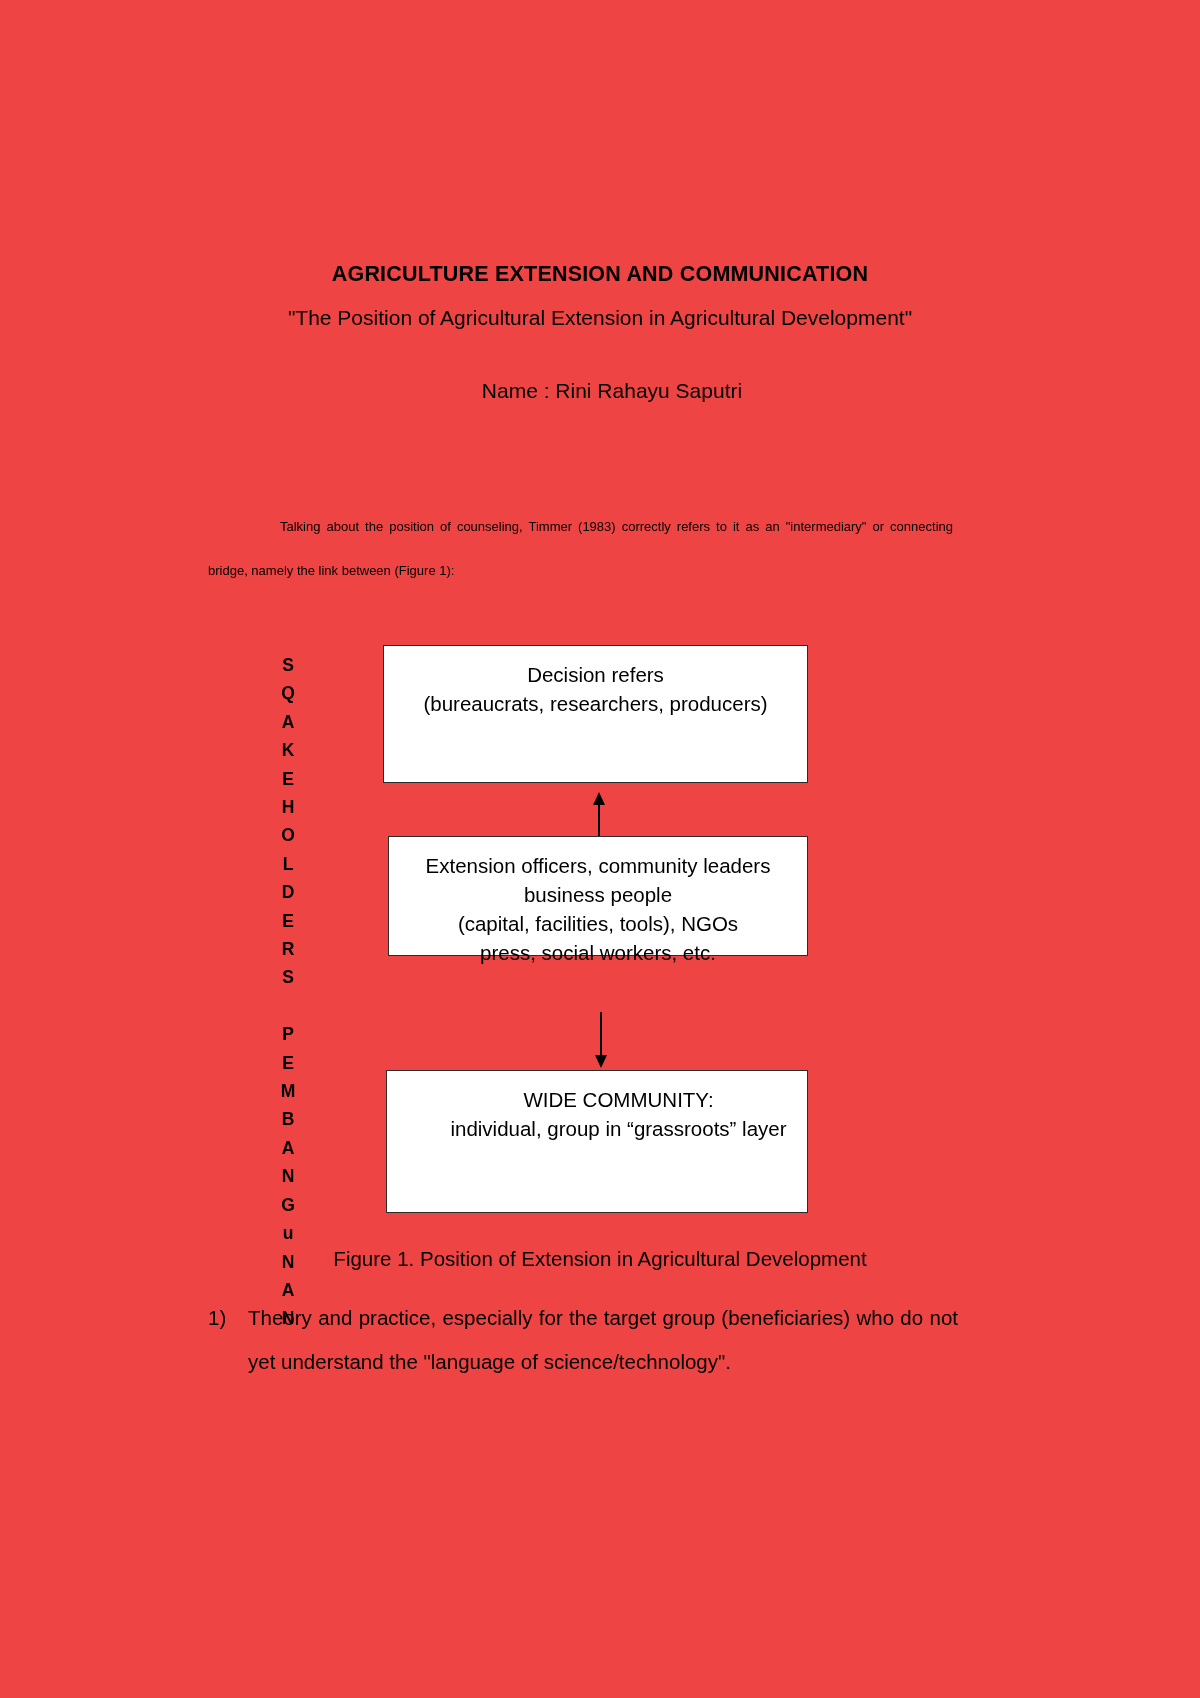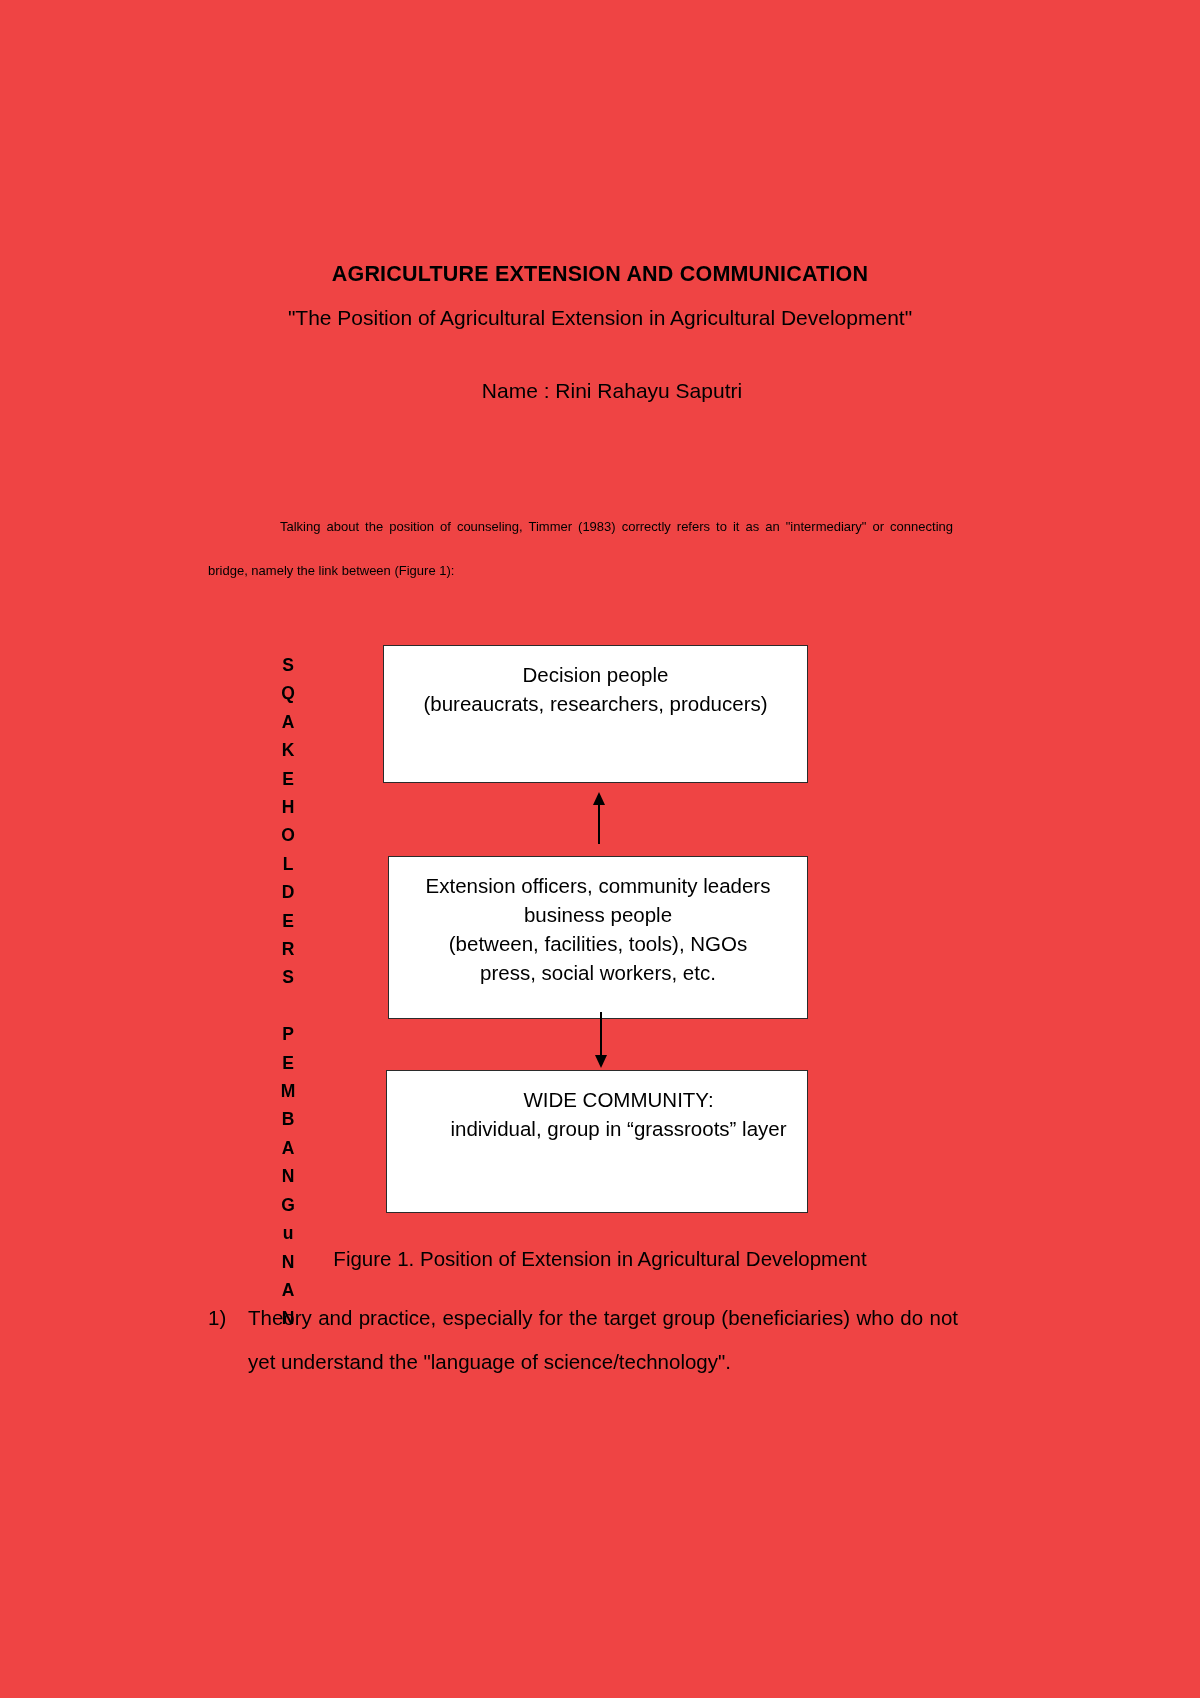--- a/index.html
+++ b/index.html
@@ -102,23 +102,23 @@
   }
 
   #box-decision {
     left: 383px;
     top: 5px;
     width: 425px;
     height: 138px;
   }
   #box-extension {
     left: 388px;
-    top: 216px;
+    top: 196px;
     width: 420px;
-    height: 163px;
+    height: 120px;
   }
   #box-community {
     left: 386px;
     top: 430px;
     width: 422px;
     height: 143px;
     padding-left: 43px;
   }
 
   
@@ -231,35 +231,35 @@
       <span class="ltr">N</span>
       <span class="ltr">G</span>
       <span class="ltr">u</span>
       <span class="ltr">N</span>
       <span class="ltr">A</span>
       <span class="ltr">N</span>
     </div>
 
     <div class="fig-box" id="box-decision">
       <div class="box-inner">
-        <div>Decision people</div>
+        <div>Decision refers</div>
         <div>(bureaucrats, researchers, producers)</div>
       </div>
     </div>
 
     <div class="arrow" id="arrow-up">
       <div class="head-up"></div>
       <div class="shaft"></div>
     </div>
 
     <div class="fig-box" id="box-extension">
       <div class="box-inner">
         <div>Extension officers, community leaders</div>
         <div>business people</div>
-        <div>(between, facilities, tools), NGOs</div>
+        <div>(capital, facilities, tools), NGOs</div>
         <div>press, social workers, etc.</div>
       </div>
     </div>
 
     <div class="arrow" id="arrow-down">
       <div class="shaft"></div>
       <div class="head-down"></div>
     </div>
 
     <div class="fig-box" id="box-community">

